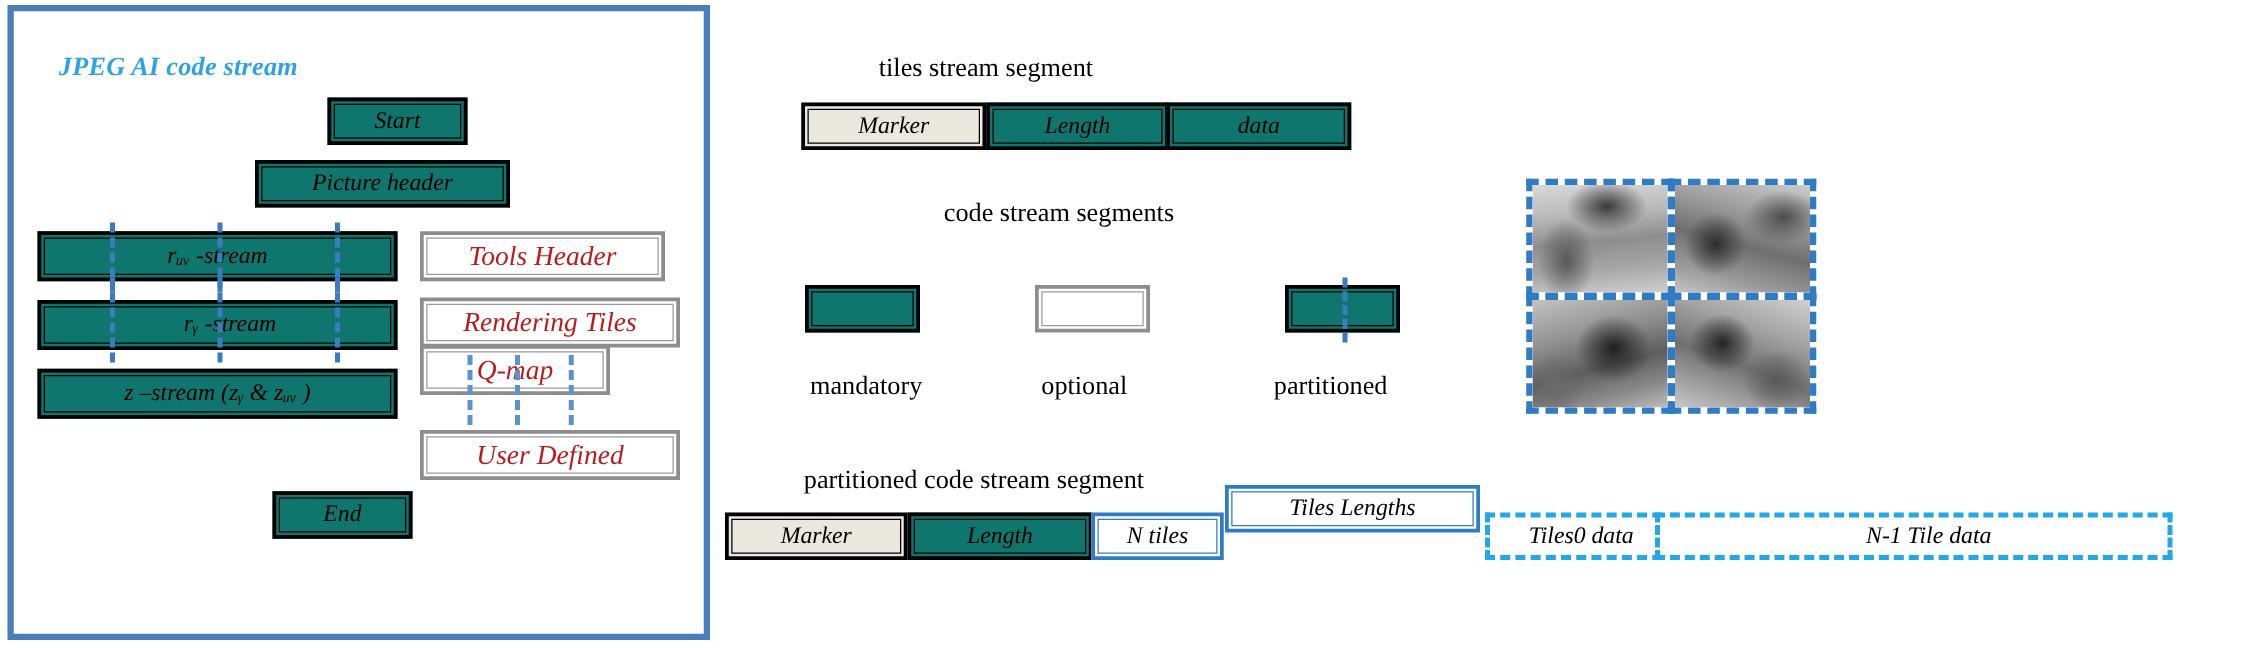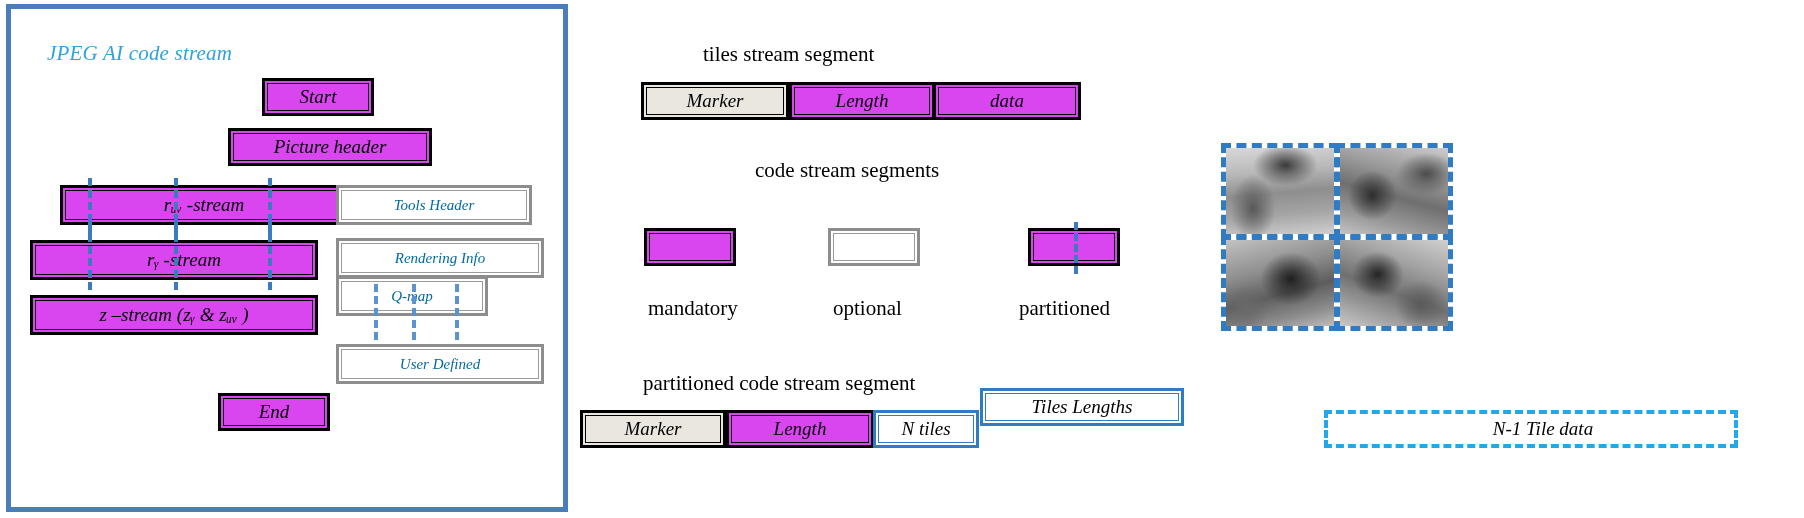--- a/index.html
+++ b/index.html
@@ -8,47 +8,47 @@
 
   .stage{position:absolute;left:0;top:0;width:1804px;height:518px;}
 
   
   #left-panel{
     position:absolute;left:6px;top:4px;width:562px;height:508px;
     border:5px solid #4a7ebb;background:#ffffff;box-sizing:border-box;
   }
   #panel-title{
     position:absolute;left:36px;top:32px;
-    font-style:italic;font-weight:normal;font-size:21px;color:#2ea3e0;
+    font-style:italic;font-weight:bold;font-size:21px;color:#2ea3e0;
     white-space:nowrap;letter-spacing:.2px;
   }
 
   
   .dbox{
     position:absolute;box-sizing:border-box;
-    border:3px solid #000;background:#d946ef;
+    border:3px solid #000;background:#0f766e;
     display:flex;align-items:center;justify-content:center;
   }
   .dbox::before{
     content:"";position:absolute;left:2px;top:2px;right:2px;bottom:2px;
     border:1.5px solid #000;pointer-events:none;
   }
   .dbox > .lbl{position:relative;z-index:2;font-style:italic;font-size:19px;color:#000;white-space:nowrap;}
 
   
   .gbox{
     position:absolute;box-sizing:border-box;
     border:3px solid #8d8d8d;background:#fff;
     display:flex;align-items:center;justify-content:center;
   }
   .gbox::before{
     content:"";position:absolute;left:2px;top:2px;right:2px;bottom:2px;
     border:1.5px solid #9a9a9a;pointer-events:none;
   }
-  .gbox > .lbl{position:relative;z-index:2;font-style:italic;font-size:15px;color:#0369a1;white-space:nowrap;}
+  .gbox > .lbl{position:relative;z-index:2;font-style:italic;font-size:22px;color:#b91c1c;white-space:nowrap;}
 
   
   .bbox{
     position:absolute;box-sizing:border-box;
     border:3px solid #2f7bc4;background:#fff;
     display:flex;align-items:center;justify-content:center;
   }
   .bbox::before{
     content:"";position:absolute;left:2px;top:2px;right:2px;bottom:2px;
     border:1.5px solid #2f7bc4;pointer-events:none;
@@ -92,25 +92,25 @@
 <div class="stage">
 
   <div id="left-panel">
     <div id="panel-title">JPEG AI code stream</div>
   </div>
 
   <div class="dbox" style="left:262px;top:78px;width:112px;height:38px;">
     <span class="lbl">Start</span>
   </div>
 
-  <div class="dbox" style="left:228px;top:128px;width:204px;height:38px;">
+  <div class="dbox" style="left:204px;top:128px;width:204px;height:38px;">
     <span class="lbl">Picture header</span>
   </div>
 
-  <div class="dbox" style="left:30px;top:185px;width:288px;height:40px;margin-left:30px;">
+  <div class="dbox" style="left:30px;top:185px;width:288px;height:40px;">
     <span class="lbl">rᵤᵥ -stream</span>
   </div>
   <div class="tick" style="left:88px;top:178px;height:56px;"></div>
   <div class="tick" style="left:174px;top:178px;height:56px;"></div>
   <div class="tick" style="left:268px;top:178px;height:56px;"></div>
 
   <div class="dbox" style="left:30px;top:240px;width:288px;height:40px;padding-left:20px;">
     <span class="lbl">rᵧ -stream</span>
   </div>
   <div class="tick" style="left:88px;top:222px;height:68px;"></div>
@@ -123,21 +123,21 @@
 
   <div class="dbox" style="left:218px;top:393px;width:112px;height:38px;">
     <span class="lbl">End</span>
   </div>
 
   <div class="gbox" style="left:336px;top:185px;width:196px;height:40px;">
     <span class="lbl">Tools Header</span>
   </div>
 
   <div class="gbox" style="left:336px;top:238px;width:208px;height:40px;">
-    <span class="lbl">Rendering Info</span>
+    <span class="lbl">Rendering Tiles</span>
   </div>
 
   <div class="gbox" style="left:336px;top:276px;width:152px;height:40px;">
     <span class="lbl">Q-map</span>
   </div>
   <div class="tick grey" style="left:374px;top:284px;height:56px;"></div>
   <div class="tick grey" style="left:412px;top:284px;height:56px;"></div>
   <div class="tick grey" style="left:455px;top:284px;height:56px;"></div>
 
   <div class="gbox" style="left:336px;top:344px;width:208px;height:40px;">
@@ -202,18 +202,21 @@
   </div>
   <div class="dbox" style="left:726px;top:410px;width:148px;height:38px;">
     <span class="lbl">Length</span>
   </div>
   <div class="bbox" style="left:873px;top:410px;width:106px;height:38px;">
     <span class="lbl">N tiles</span>
   </div>
   <div class="bbox" style="left:980px;top:388px;width:204px;height:38px;">
     <span class="lbl">Tiles Lengths</span>
   </div>
+  <div class="cyanbox" style="left:1188px;top:410px;width:154px;height:38px;">
+    <span class="lbl">Tiles0 data</span>
+  </div>
   <div class="ell" style="left:1358px;top:420px;">...</div>
   <div class="cyanbox" style="left:1324px;top:410px;width:414px;height:38px;padding-left:24px;">
     <span class="lbl">N-1 Tile data</span>
   </div>
 
 </div>
 
 </body></html>

